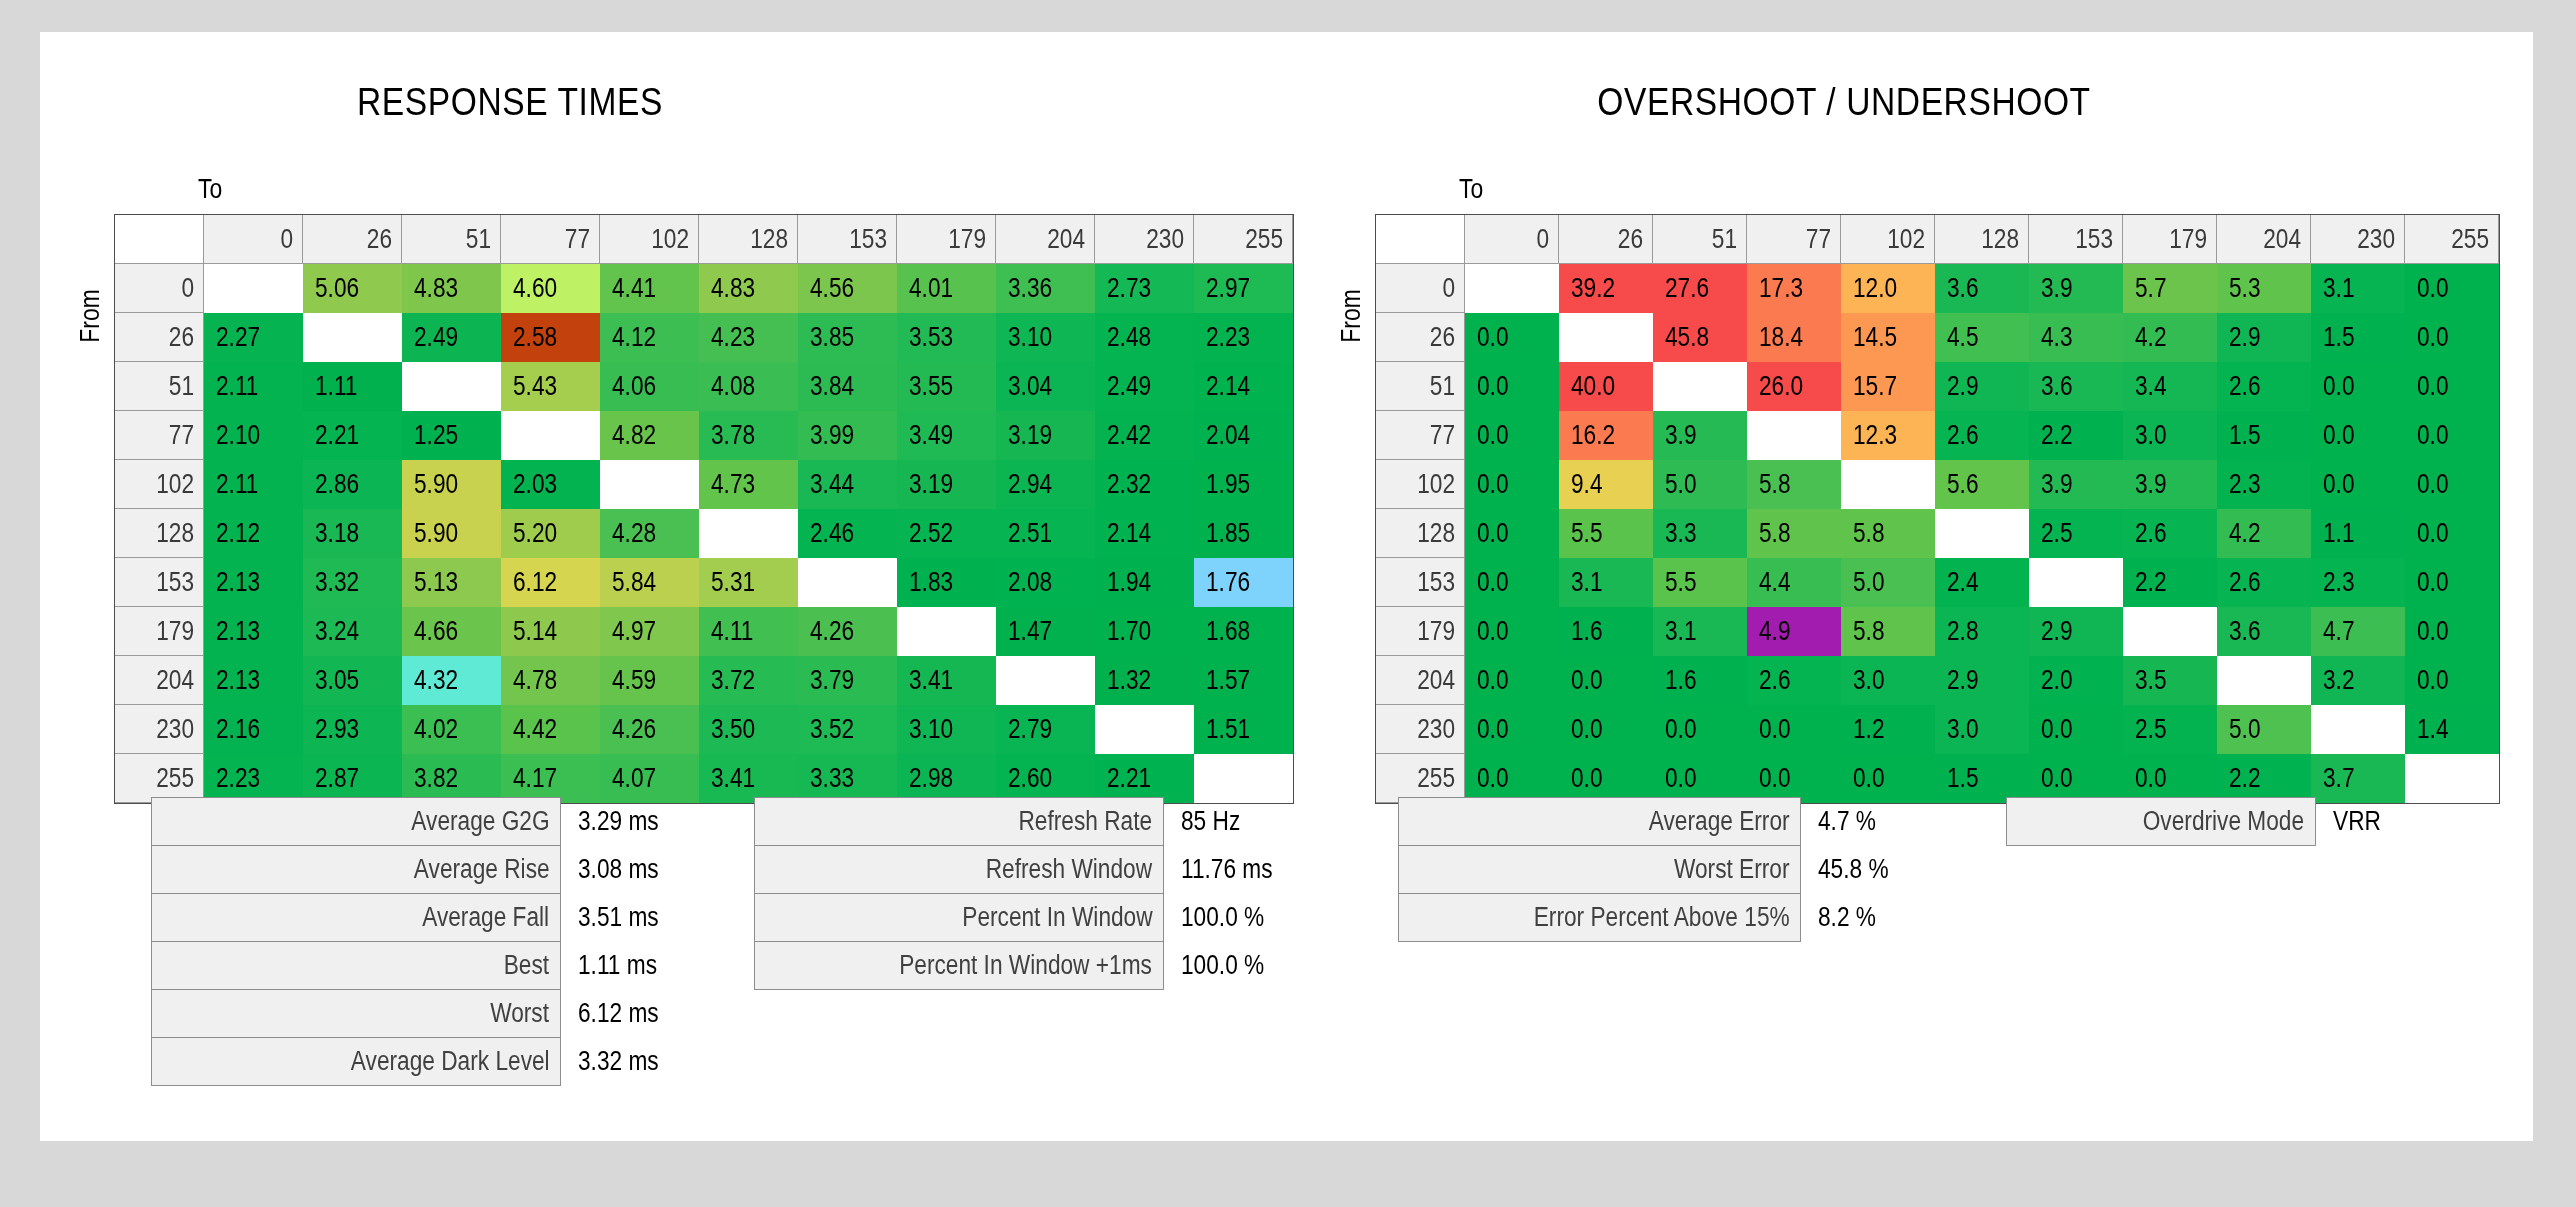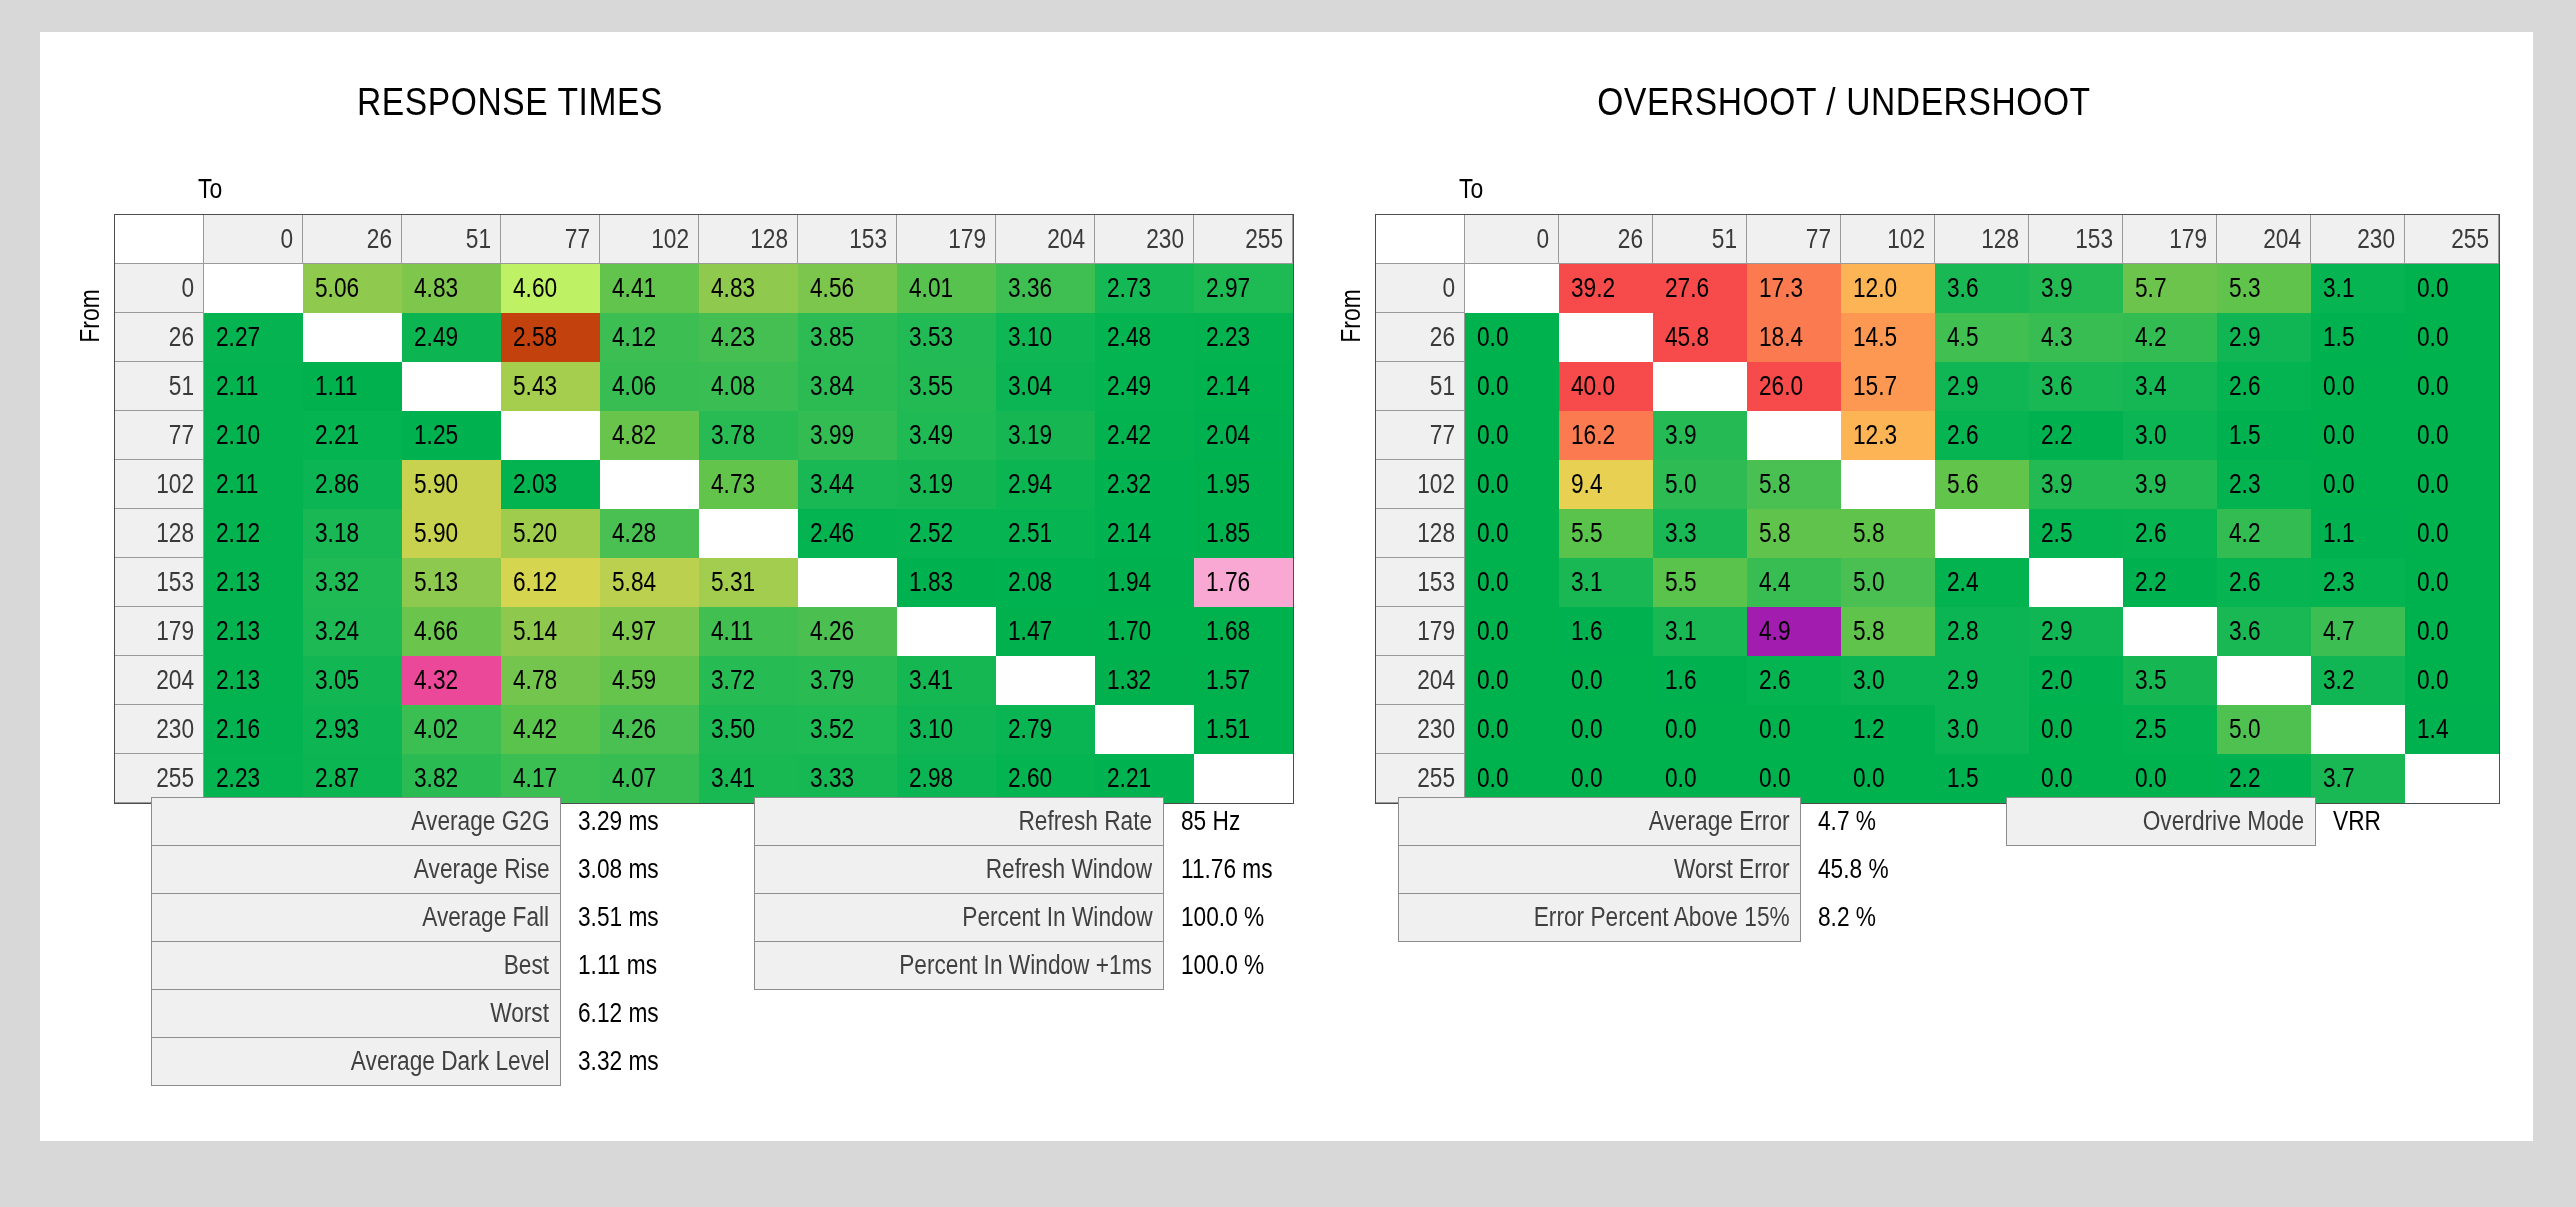--- a/index.html
+++ b/index.html
@@ -235,41 +235,41 @@
             <td class="cell" style="background:#02b350"><span class="cond">2.13</span></td>
             <td class="cell" style="background:#1fba54"><span class="cond">3.32</span></td>
             <td class="cell" style="background:#8dc94e"><span class="cond">5.13</span></td>
             <td class="cell" style="background:#d6d54f"><span class="cond">6.12</span></td>
             <td class="cell" style="background:#bcd04f"><span class="cond">5.84</span></td>
             <td class="cell" style="background:#a3cd4e"><span class="cond">5.31</span></td>
             <td class="cell empty"></td>
             <td class="cell" style="background:#00b24f"><span class="cond">1.83</span></td>
             <td class="cell" style="background:#01b350"><span class="cond">2.08</span></td>
             <td class="cell" style="background:#00b24f"><span class="cond">1.94</span></td>
-            <td class="cell" style="background:#f9a8d4"><span class="cond">1.76</span></td>
+            <td class="cell" style="background:#7dd3fc"><span class="cond">1.76</span></td>
           </tr>
           <tr>
             <th class="rowhead"><span class="cond-r">179</span></th>
             <td class="cell" style="background:#02b350"><span class="cond">2.13</span></td>
             <td class="cell" style="background:#1cb954"><span class="cond">3.24</span></td>
             <td class="cell" style="background:#6bc44c"><span class="cond">4.66</span></td>
             <td class="cell" style="background:#8ec94e"><span class="cond">5.14</span></td>
             <td class="cell" style="background:#7fc74d"><span class="cond">4.97</span></td>
             <td class="cell" style="background:#41bf51"><span class="cond">4.11</span></td>
             <td class="cell" style="background:#4bc051"><span class="cond">4.26</span></td>
             <td class="cell empty"></td>
             <td class="cell" style="background:#00b14e"><span class="cond">1.47</span></td>
             <td class="cell" style="background:#00b24e"><span class="cond">1.70</span></td>
             <td class="cell" style="background:#00b24e"><span class="cond">1.68</span></td>
           </tr>
           <tr>
             <th class="rowhead"><span class="cond-r">204</span></th>
             <td class="cell" style="background:#02b350"><span class="cond">2.13</span></td>
             <td class="cell" style="background:#12b653"><span class="cond">3.05</span></td>
-            <td class="cell" style="background:#ec4899"><span class="cond">4.32</span></td>
+            <td class="cell" style="background:#5eead4"><span class="cond">4.32</span></td>
             <td class="cell" style="background:#73c54d"><span class="cond">4.78</span></td>
             <td class="cell" style="background:#66c44c"><span class="cond">4.59</span></td>
             <td class="cell" style="background:#27bb53"><span class="cond">3.72</span></td>
             <td class="cell" style="background:#2abb53"><span class="cond">3.79</span></td>
             <td class="cell" style="background:#15b753"><span class="cond">3.41</span></td>
             <td class="cell empty"></td>
             <td class="cell" style="background:#00b14e"><span class="cond">1.32</span></td>
             <td class="cell" style="background:#00b24e"><span class="cond">1.57</span></td>
           </tr>
           <tr>

